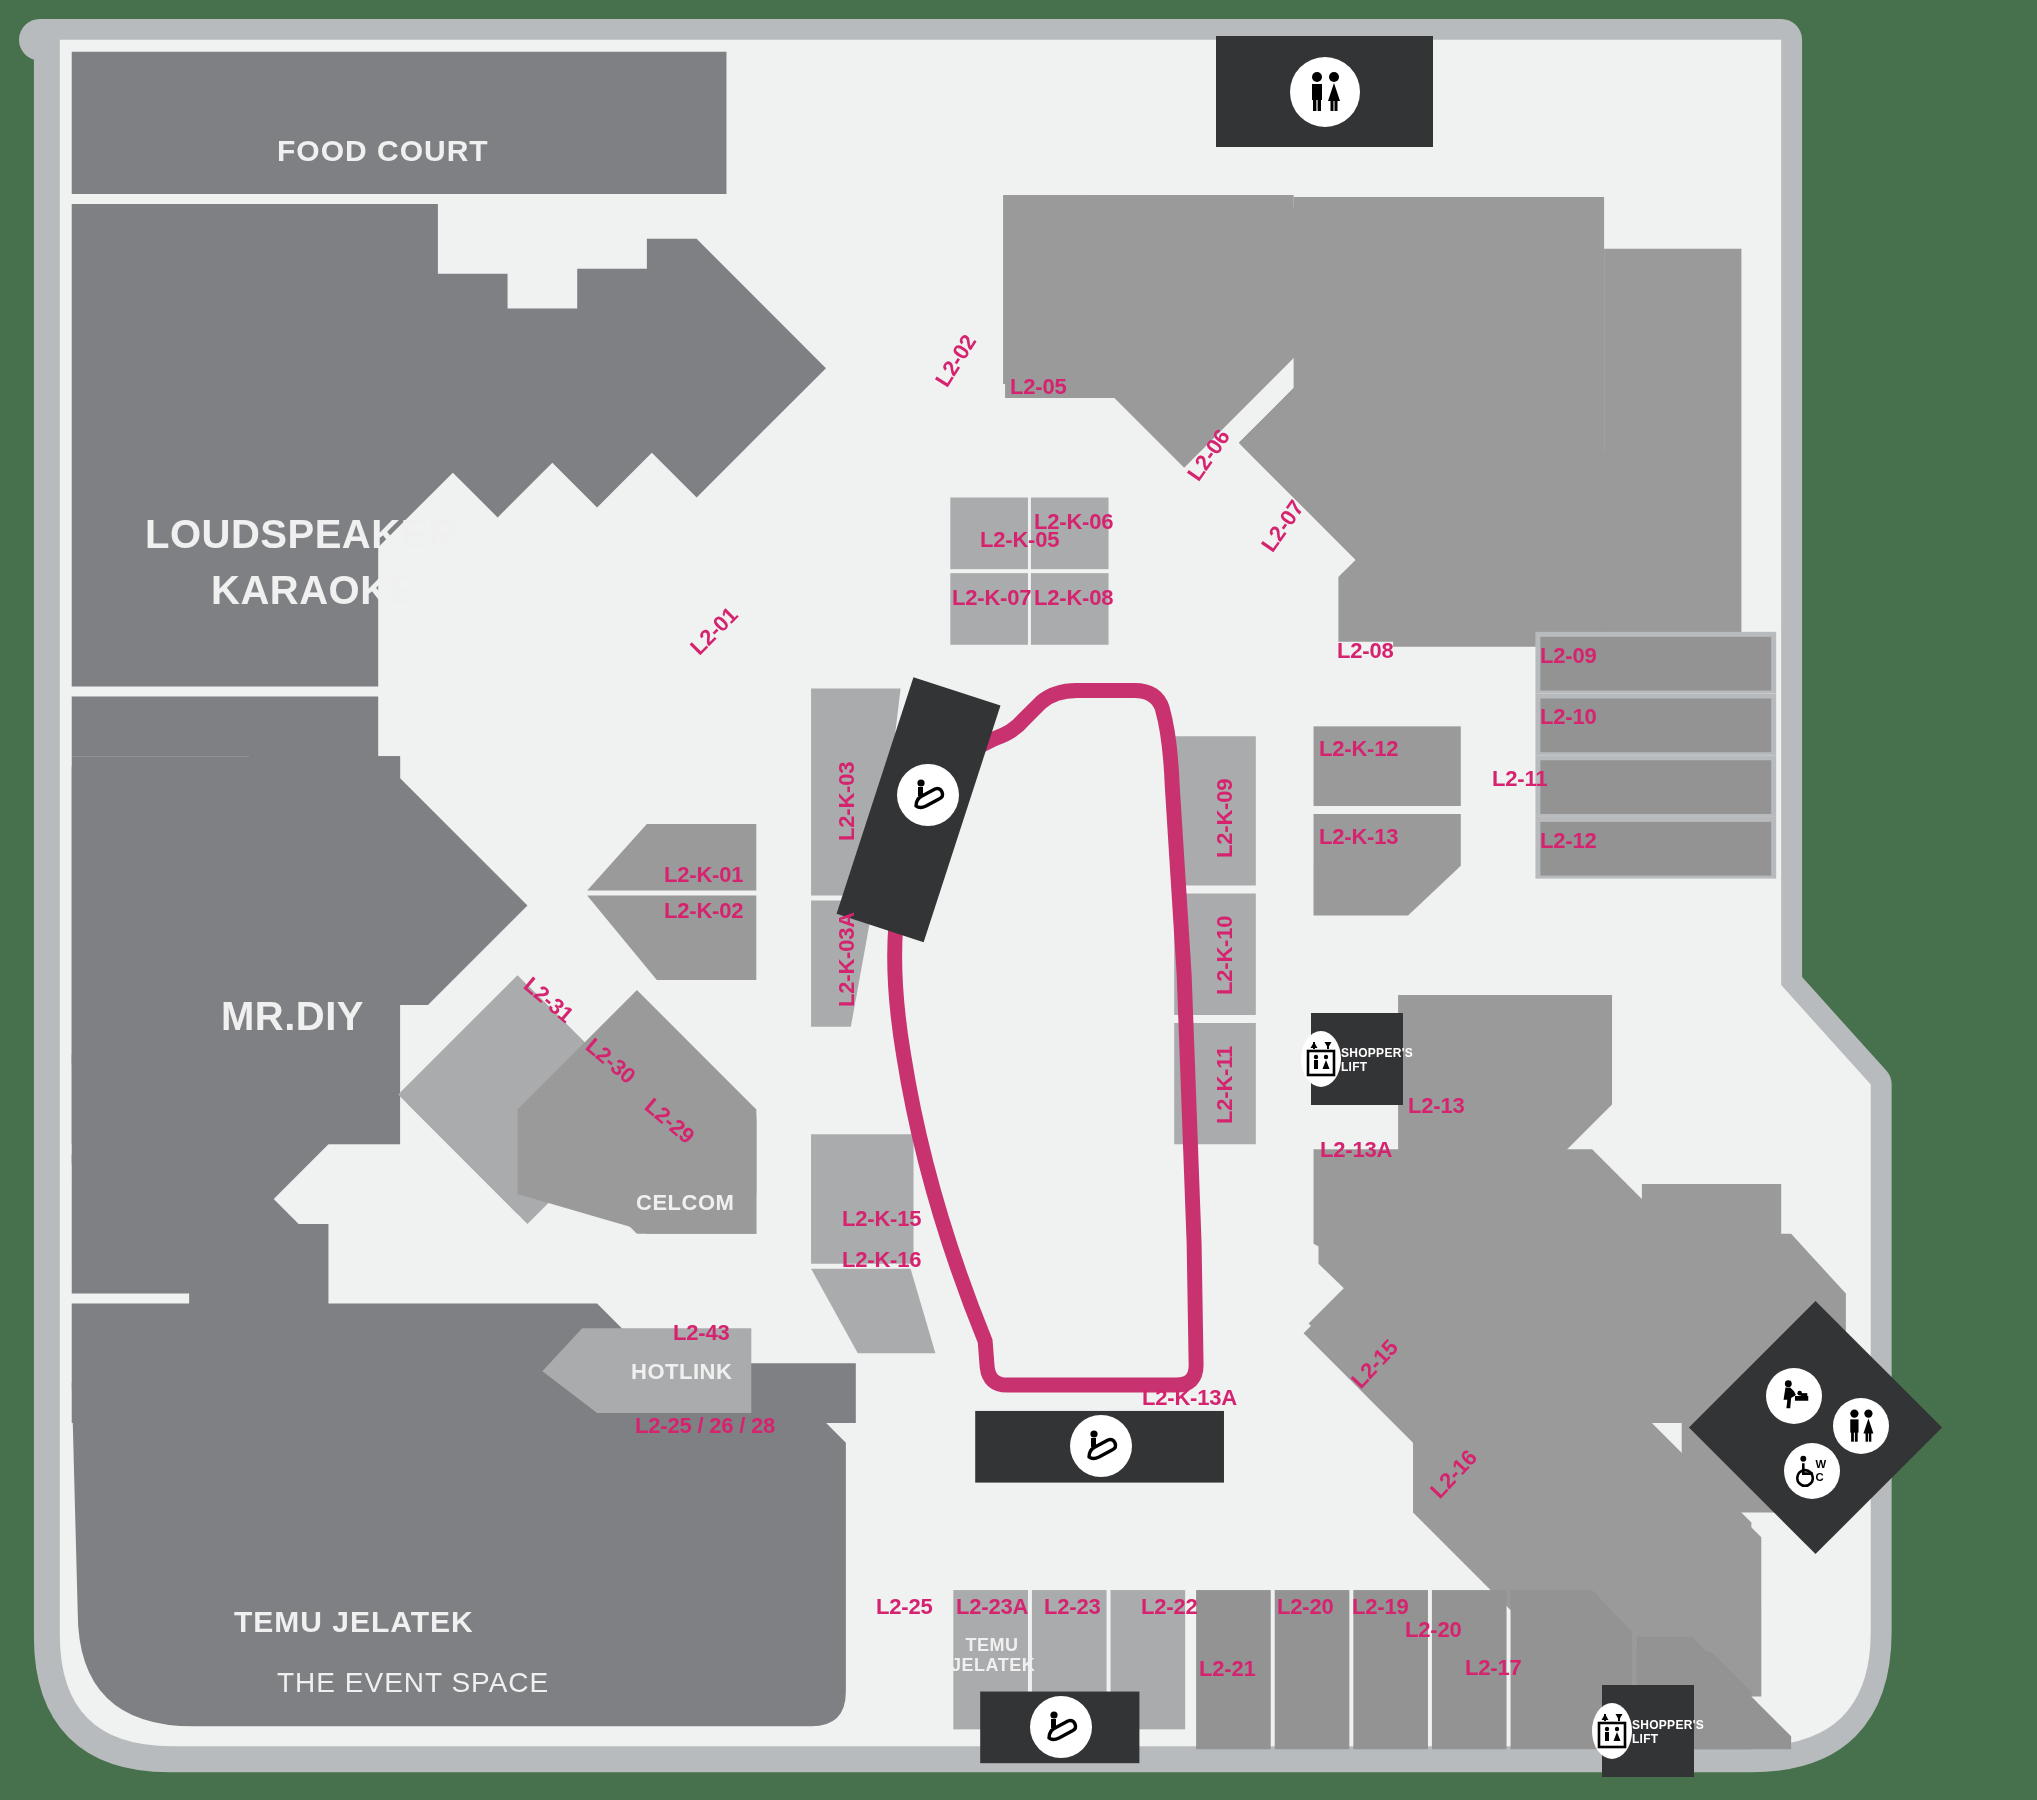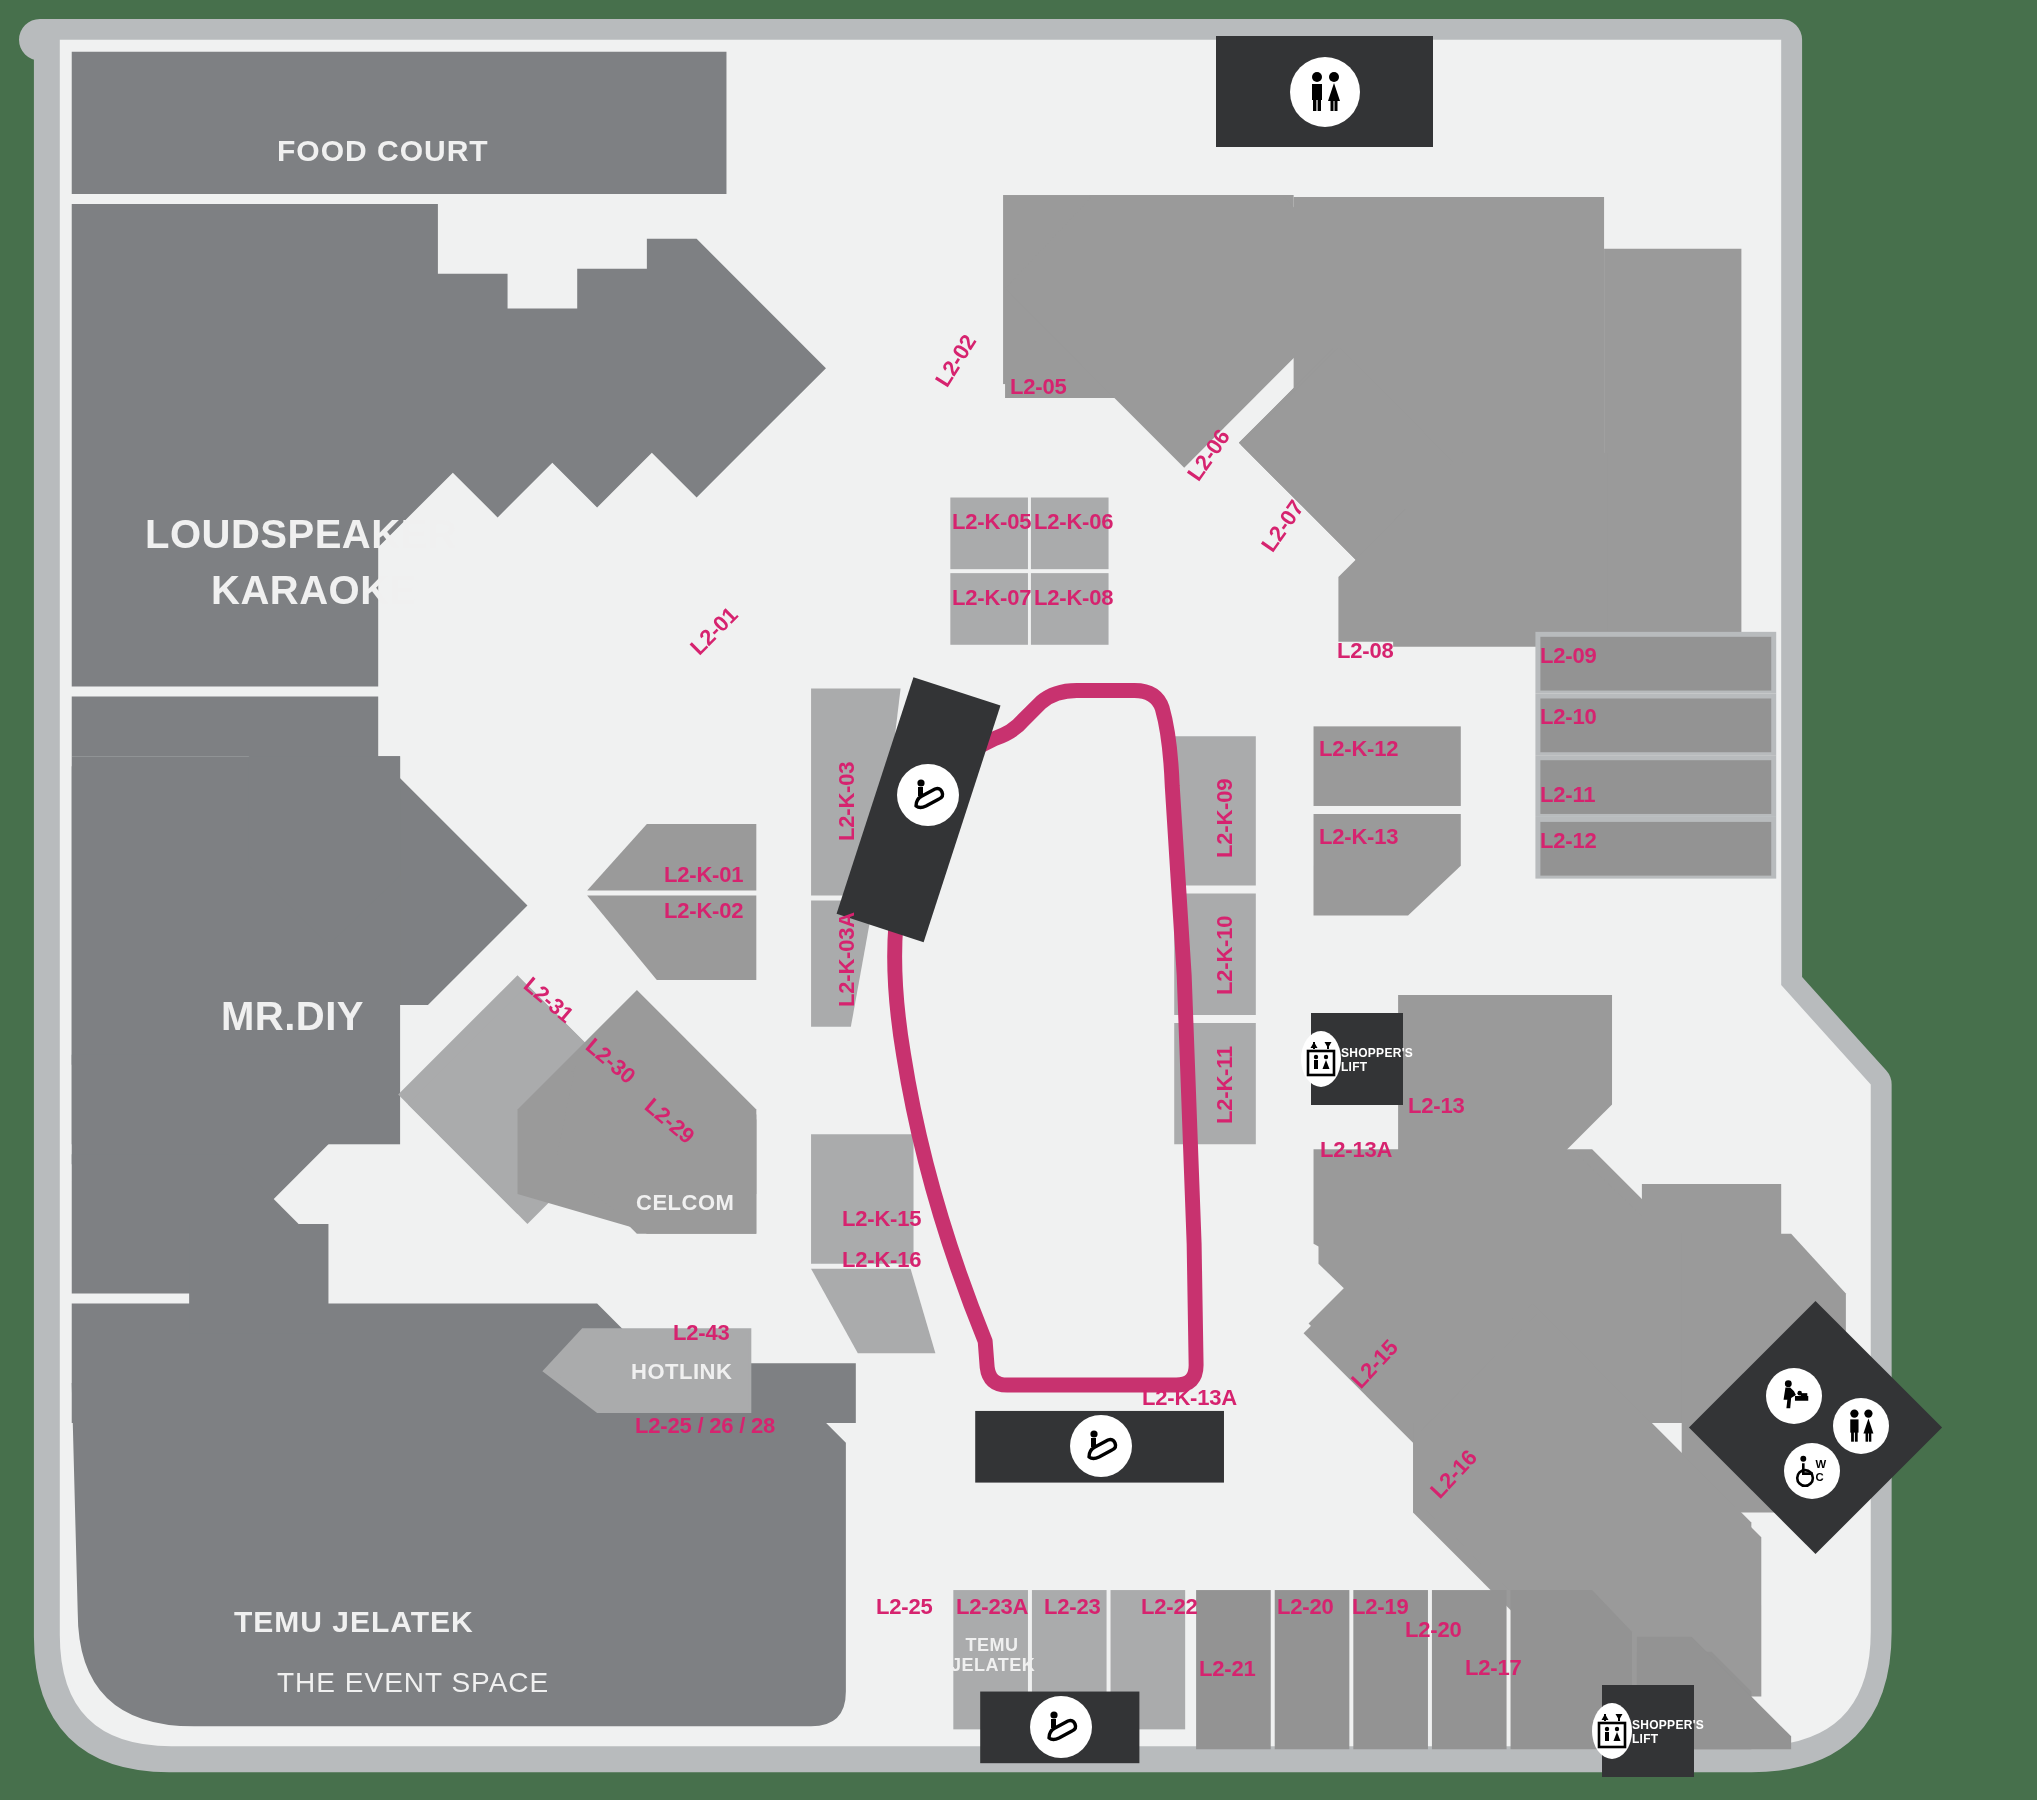--- a/index.html
+++ b/index.html
@@ -369,21 +369,21 @@
 <div class="lbl s22 rot-90" style="left:930px;top:378px;transform:rotate(-58deg);transform-origin:left top;">L2-02</div>
 <div class="lbl s22 rot-90" style="left:685px;top:642px;transform:rotate(-45deg);transform-origin:left top;">L2-01</div>
 
 <div class="lbl s22" style="left:1010px;top:374px;">L2-05</div>
 <div class="lbl s22" style="left:1182px;top:471px;transform:rotate(-55deg);transform-origin:left top;">L2-06</div>
 <div class="lbl s22" style="left:1256px;top:542px;transform:rotate(-55deg);transform-origin:left top;">L2-07</div>
 <div class="lbl s22" style="left:1337px;top:638px;">L2-08</div>
 
 <div class="lbl s22" style="left:1540px;top:643px;">L2-09</div>
 <div class="lbl s22" style="left:1540px;top:704px;">L2-10</div>
-<div class="lbl s22" style="left:1540px;top:766px;margin-top:16px;">L2-11</div>
+<div class="lbl s22" style="left:1492px;top:766px;">L2-11</div>
 <div class="lbl s22" style="left:1540px;top:828px;">L2-12</div>
 
 <div class="lbl s22" style="left:1408px;top:1093px;">L2-13</div>
 <div class="lbl s22" style="left:1320px;top:1137px;">L2-13A</div>
 
 <div class="lbl s22" style="left:1346px;top:1376px;transform:rotate(-47deg);transform-origin:left top;">L2-15</div>
 <div class="lbl s22" style="left:1425px;top:1486px;transform:rotate(-47deg);transform-origin:left top;">L2-16</div>
 <div class="lbl s22" style="left:1465px;top:1655px;">L2-17</div>
 <div class="lbl s22" style="left:1405px;top:1617px;">L2-20</div>
 <div class="lbl s22" style="left:1352px;top:1594px;">L2-19</div>
@@ -399,21 +399,21 @@
 <div class="lbl s22" style="left:656px;top:1093px;transform:rotate(40deg);transform-origin:left top;">L2-29</div>
 <div class="lbl s22" style="left:597px;top:1033px;transform:rotate(40deg);transform-origin:left top;">L2-30</div>
 <div class="lbl s22" style="left:535px;top:972px;transform:rotate(40deg);transform-origin:left top;">L2-31</div>
 
 <div class="lbl s22" style="left:664px;top:862px;">L2-K-01</div>
 <div class="lbl s22" style="left:664px;top:898px;">L2-K-02</div>
 
 <div class="lbl s22" style="left:834px;top:841px;transform:rotate(-90deg);transform-origin:left top;">L2-K-03</div>
 <div class="lbl s22" style="left:834px;top:1007px;transform:rotate(-90deg);transform-origin:left top;">L2-K-03A</div>
 
-<div class="lbl s22" style="left:952px;top:509px;">L2-K-05</div>
+<div class="lbl s22" style="left:952px;top:527px;padding-left:28px;">L2-K-05</div>
 <div class="lbl s22" style="left:1034px;top:509px;">L2-K-06</div>
 <div class="lbl s22" style="left:952px;top:585px;">L2-K-07</div>
 <div class="lbl s22" style="left:1034px;top:585px;">L2-K-08</div>
 
 <div class="lbl s22" style="left:1212px;top:858px;transform:rotate(-90deg);transform-origin:left top;">L2-K-09</div>
 <div class="lbl s22" style="left:1212px;top:995px;transform:rotate(-90deg);transform-origin:left top;">L2-K-10</div>
 <div class="lbl s22" style="left:1212px;top:1124px;transform:rotate(-90deg);transform-origin:left top;">L2-K-11</div>
 
 <div class="lbl s22" style="left:1319px;top:736px;">L2-K-12</div>
 <div class="lbl s22" style="left:1319px;top:824px;">L2-K-13</div>

